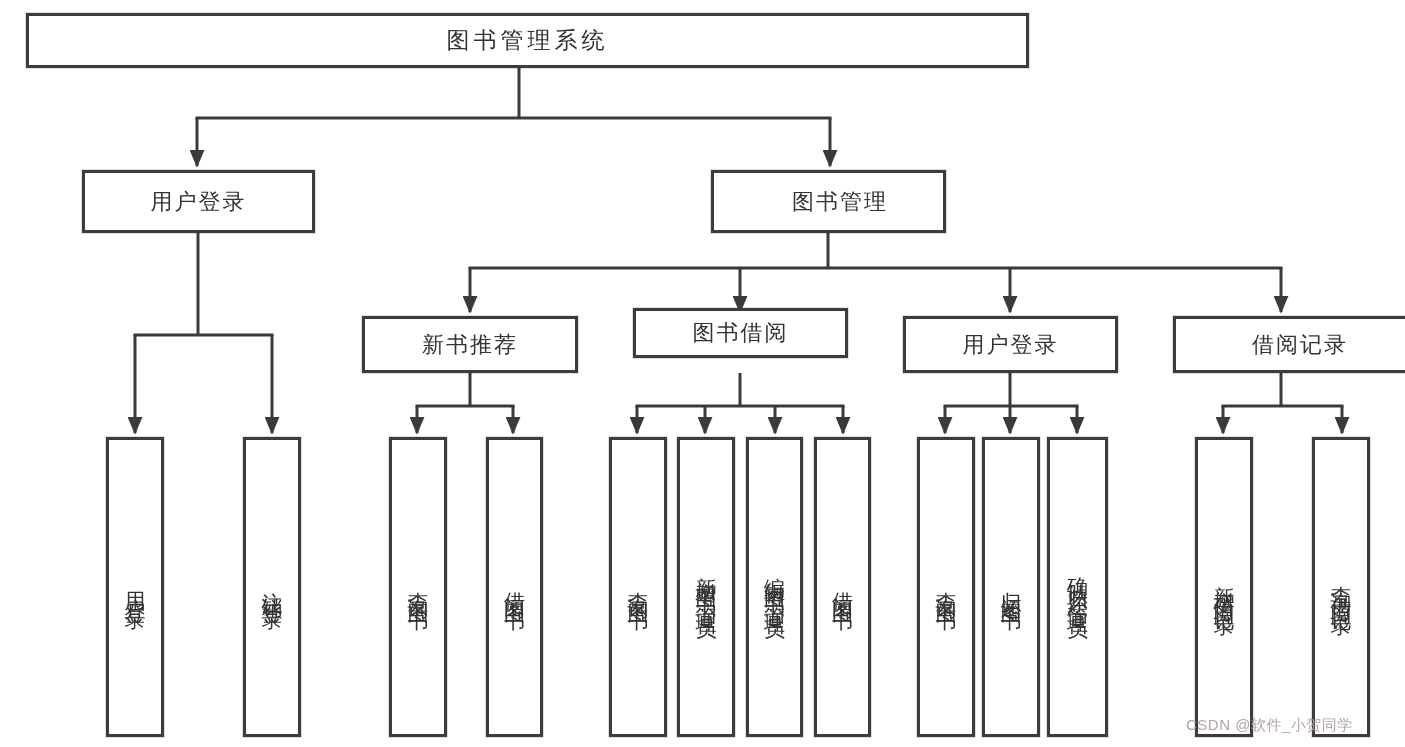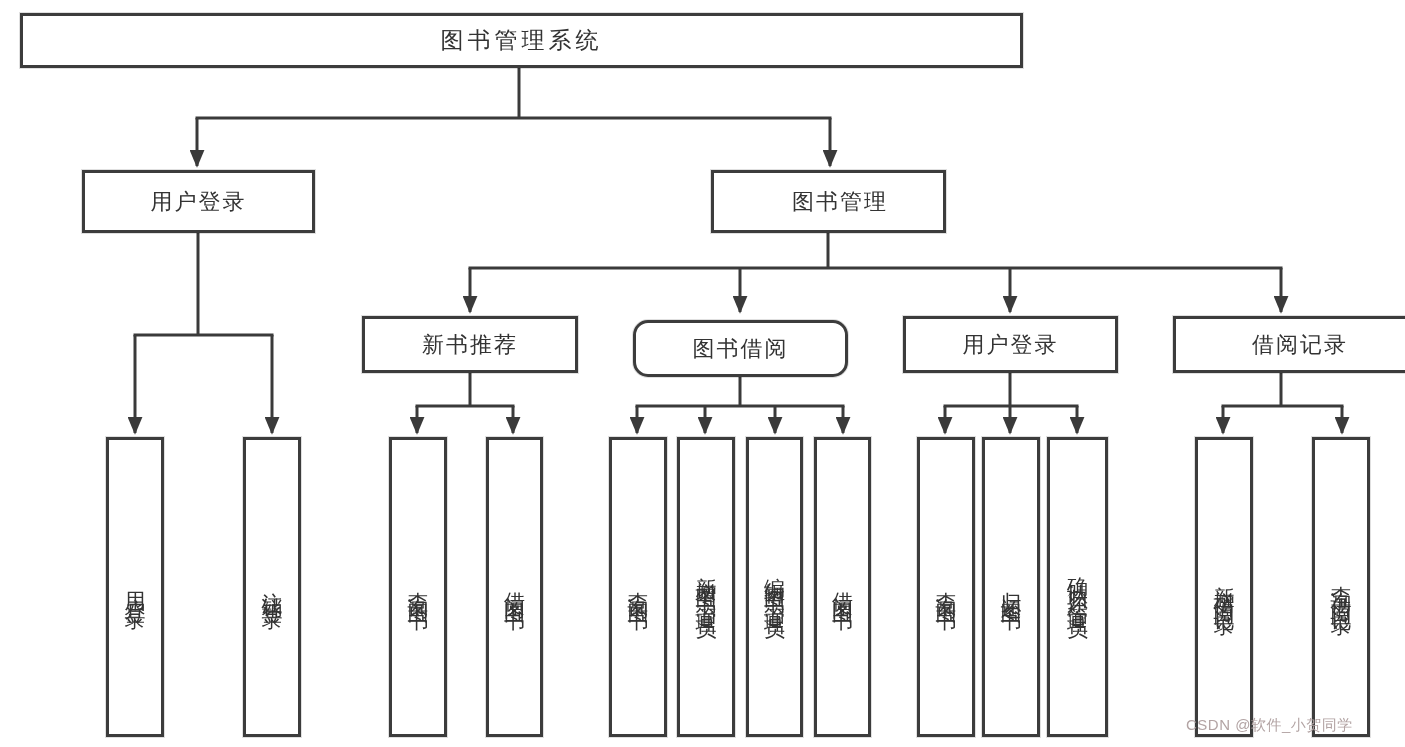--- a/index.html
+++ b/index.html
@@ -85,35 +85,35 @@
     <line x1="945" y1="406" x2="945" y2="433" marker-end="url(#ah)"></line>
     <line x1="1010" y1="406" x2="1010" y2="433" marker-end="url(#ah)"></line>
     <line x1="1077" y1="406" x2="1077" y2="433" marker-end="url(#ah)"></line>
 
     <line x1="1281" y1="373" x2="1281" y2="406"></line>
     <line x1="1221.5" y1="406" x2="1343.5" y2="406"></line>
     <line x1="1223" y1="406" x2="1223" y2="433" marker-end="url(#ah)"></line>
     <line x1="1342" y1="406" x2="1342" y2="433" marker-end="url(#ah)"></line>
   </svg>
 
-  <div class="box h root" style="left:20px;top:13px;width:1003px;height:55px;">
+  <div class="box h root" style="left:26px;top:13px;width:1003px;height:55px;">
     <span>图书管理系统</span>
   </div>
 
   <div class="box h" style="left:82px;top:170px;width:233px;height:63px;">
     <span>用户登录</span>
   </div>
   <div class="box h" style="left:711px;top:170px;width:235px;height:63px;padding-left:23px;">
     <span>图书管理</span>
   </div>
 
   <div class="box h" style="left:362px;top:316px;width:216px;height:57px;font-family:Liberation Serif, serif;">
     <span>新书推荐</span>
   </div>
-  <div class="box h" style="left:633px;top:320px;width:215px;height:57px;border-radius:15px;">
+  <div class="box h" style="left:633px;top:308px;width:215px;height:50px;">
     <span>图书借阅</span>
   </div>
   <div class="box h" style="left:903px;top:316px;width:215px;height:57px;">
     <span>用户登录</span>
   </div>
   <div class="box h" style="left:1173px;top:316px;width:254px;height:57px;">
     <span>借阅记录</span>
   </div>
 
   <div class="box v" style="left:106px;top:437px;width:58px;height:300px;">

